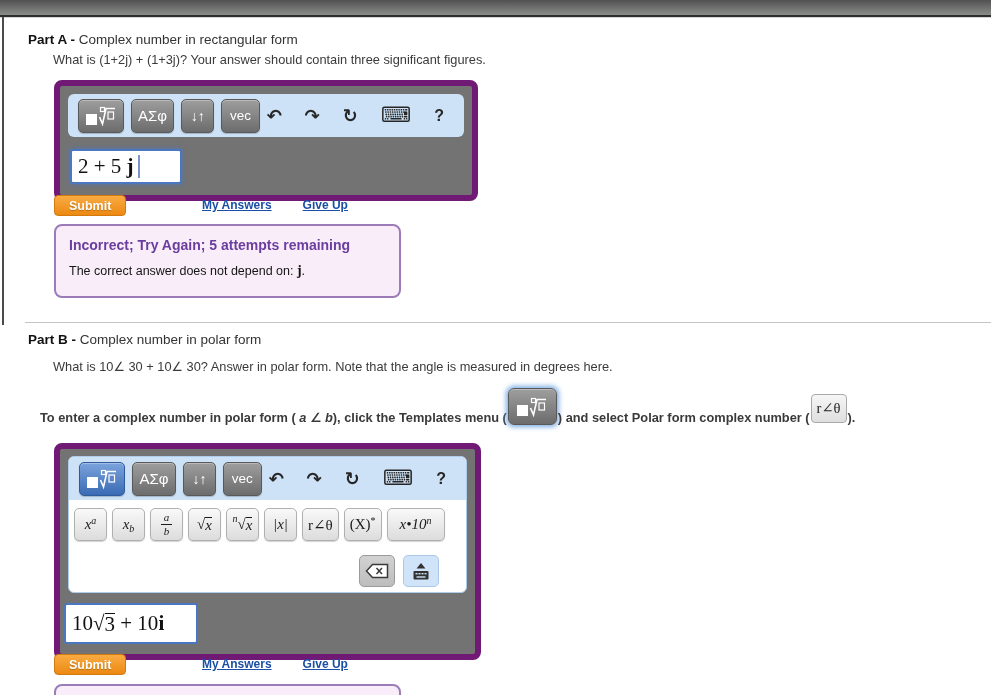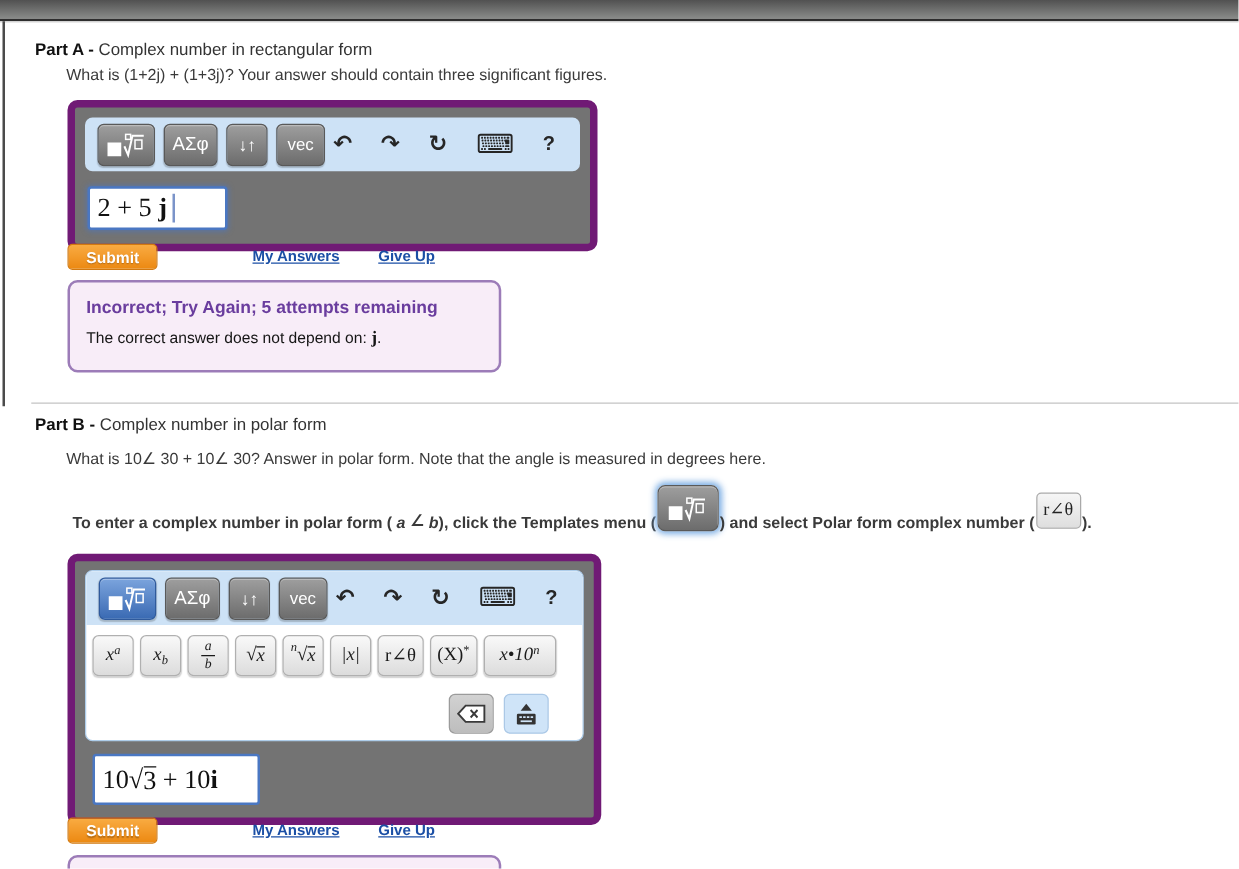--- a/index.html
+++ b/index.html
@@ -133,21 +133,21 @@
 
   <div class="abs feedback" style="left:54px;top:224px;width:347px;height:74px;">
     <div class="fb-title">Incorrect; Try Again; 5 attempts remaining</div>
     <div class="fb-body"><span>The correct answer does not depend on: </span><span class="fb-var">j</span><span>.</span></div>
   </div>
 
   <div class="abs part-heading" style="left:28px;top:332px;"><b>Part B - </b><span>Complex number in polar form</span></div>
 
   <div class="abs question" style="left:53px;top:359px;">What is 10∠ 30 + 10∠ 30? Answer in polar form. Note that the angle is measured in degrees here.</div>
 
-  <div class="abs instruction" style="left:58px;top:388px;height:37px;">
+  <div class="abs instruction" style="left:40px;top:388px;height:37px;">
     <span>To enter a complex number in polar form ( </span><span class="instr-it">a</span><span> ∠ </span><span class="instr-it">b</span><span>), click the Templates menu (</span>
     <span class="inline-templates">
       <svg width="32" height="22" viewBox="0 0 32 22">
         <rect x="1" y="9" width="11" height="11" fill="#fff"></rect>
         <rect x="15.5" y="2.5" width="4" height="4" fill="none" stroke="#fff" stroke-width="1.2"></rect>
         <path d="M14.5 12 L17.5 19 L21 3.5 L30 3.5" fill="none" stroke="#fff" stroke-width="1.6"></path>
         <rect x="23" y="7" width="5.5" height="7" fill="none" stroke="#fff" stroke-width="1.2"></rect>
       </svg>
     </span>
     <span>) and select Polar form complex number (</span>
@@ -234,21 +234,21 @@
                 <rect x="7.5" y="12" width="2" height="1.4"></rect>
                 <rect x="10.5" y="12" width="2" height="1.4"></rect>
                 <rect x="13.5" y="12" width="2" height="1.4"></rect>
               <rect x="5.5" y="15.3" width="9" height="1.4"></rect>
             </g>
           </svg>
         </div>
       </div>
     </div>
 
-    <div class="answer-input" style="position:absolute;left:14px;top:154px;width:118px;height:37px;text-align:center;">
+    <div class="answer-input" style="position:absolute;left:4px;top:154px;width:118px;height:37px;text-align:center;">
       <span>10</span><span>√</span><span class="radicand">3</span><span> + 10</span><span class="bold-var">i</span>
     </div>
   </div>
 
   <button class="abs submit-btn" style="left:54px;top:654px;">Submit</button>
   <div class="abs link-row" style="left:185px;top:657px;">
     <span class="hlink">My Answers</span>
     <span class="hlink">Give Up</span>
   </div>
 

